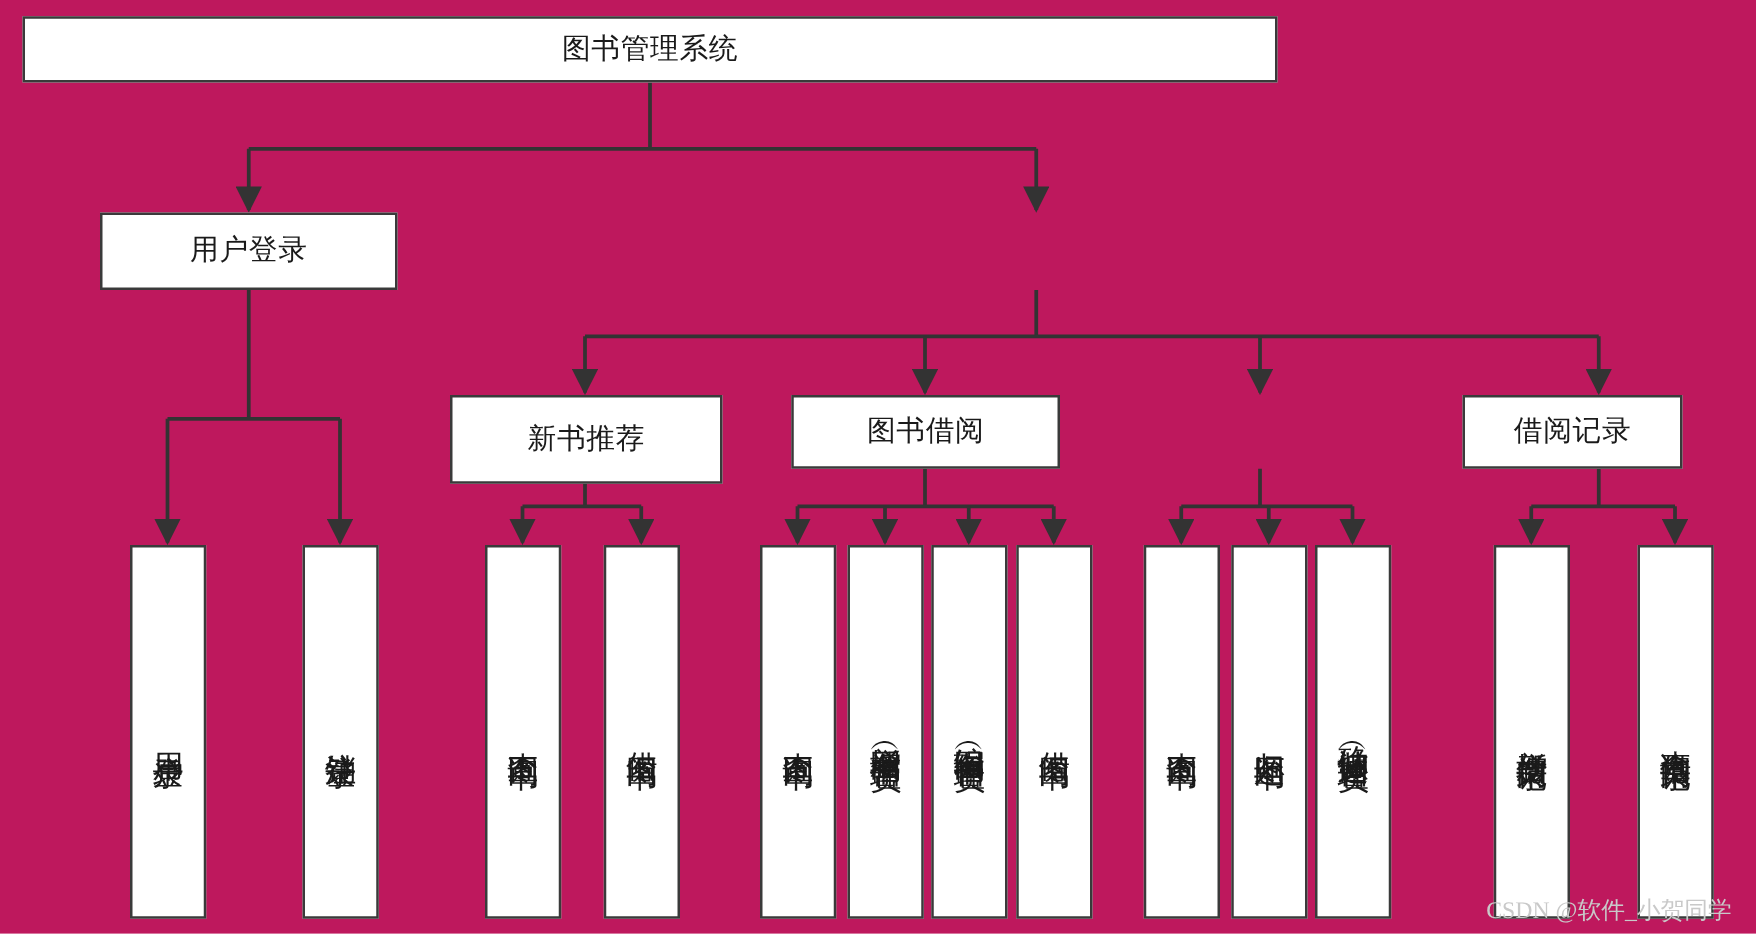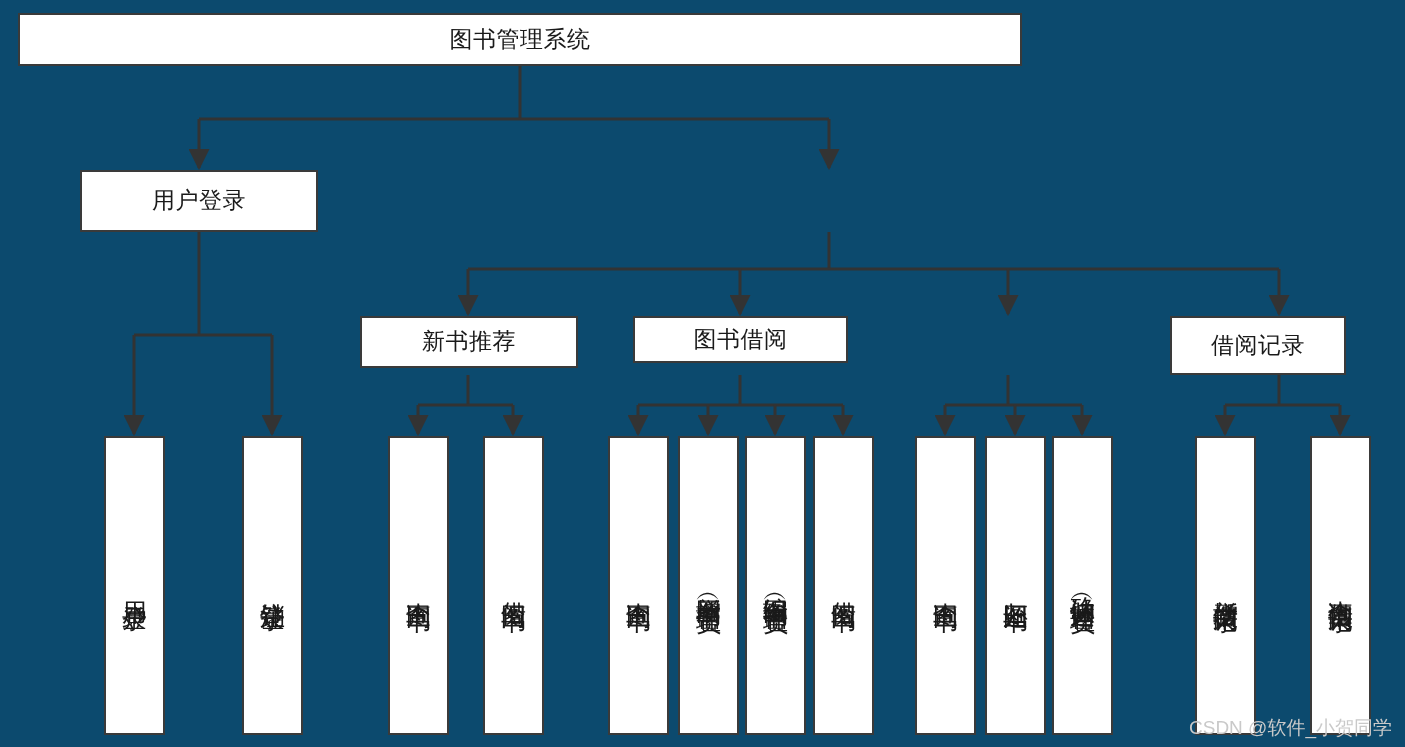--- a/index.html
+++ b/index.html
@@ -8,21 +8,21 @@
     padding: 0;
     background: #ffffff;
   }
   body {
     font-family: "DejaVu Sans", "Liberation Sans", sans-serif;
   }
   #canvas {
     position: relative;
     width: 1405px;
     height: 747px;
-    background: #0c4a6e;
+    background: #be185d;
     overflow: hidden;
   }
   svg.wires {
     position: absolute;
     left: 0;
     top: 0;
     width: 1405px;
     height: 747px;
     pointer-events: none;
   }
@@ -62,21 +62,21 @@
     line-height: 1.0;
     letter-spacing: 2px;
     white-space: nowrap;
   }
   .watermark {
     position: absolute;
     color: #c9c9c9;
     font-size: 19px;
     white-space: nowrap;
     z-index: 5;
-    font-family: Liberation Sans, sans-serif;
+    font-family: Liberation Serif, serif;
   }
 </style>
 </head>
 <body>
 
 <div id="canvas">
 
   <svg class="wires" viewBox="0 0 1405 747" xmlns="http://www.w3.org/2000/svg">
     <defs>
       <marker id="arrow" viewBox="0 0 10 10" refX="9" refY="5" markerWidth="7" markerHeight="7" orient="auto-start-reverse">
@@ -128,24 +128,24 @@
   </svg>
 
   <div class="node root horiz" style="left:18px; top:13px; width:1004px; height:53px;">
     <span class="lbl">图书管理系统</span>
   </div>
 
   <div class="node horiz" style="left:80px; top:170px; width:238px; height:62px;">
     <span class="lbl">用户登录</span>
   </div>
 
-  <div class="node horiz" style="left:360px; top:316px; width:218px; height:52px;">
+  <div class="node horiz" style="left:360px; top:316px; width:218px; height:71px;">
     <span class="lbl">新书推荐</span>
   </div>
-  <div class="node horiz" style="left:633px; top:316px; width:215px; height:47px;">
+  <div class="node horiz" style="left:633px; top:316px; width:215px; height:59px;">
     <span class="lbl">图书借阅</span>
   </div>
   <div class="node horiz" style="left:1170px; top:316px; width:176px; height:59px;">
     <span class="lbl">借阅记录</span>
   </div>
 
   <div class="node vert" style="left:104px; top:436px; width:61px; height:299px;">
     <span class="lbl">用户登录</span>
   </div>
   <div class="node vert" style="left:242px; top:436px; width:61px; height:299px;">

